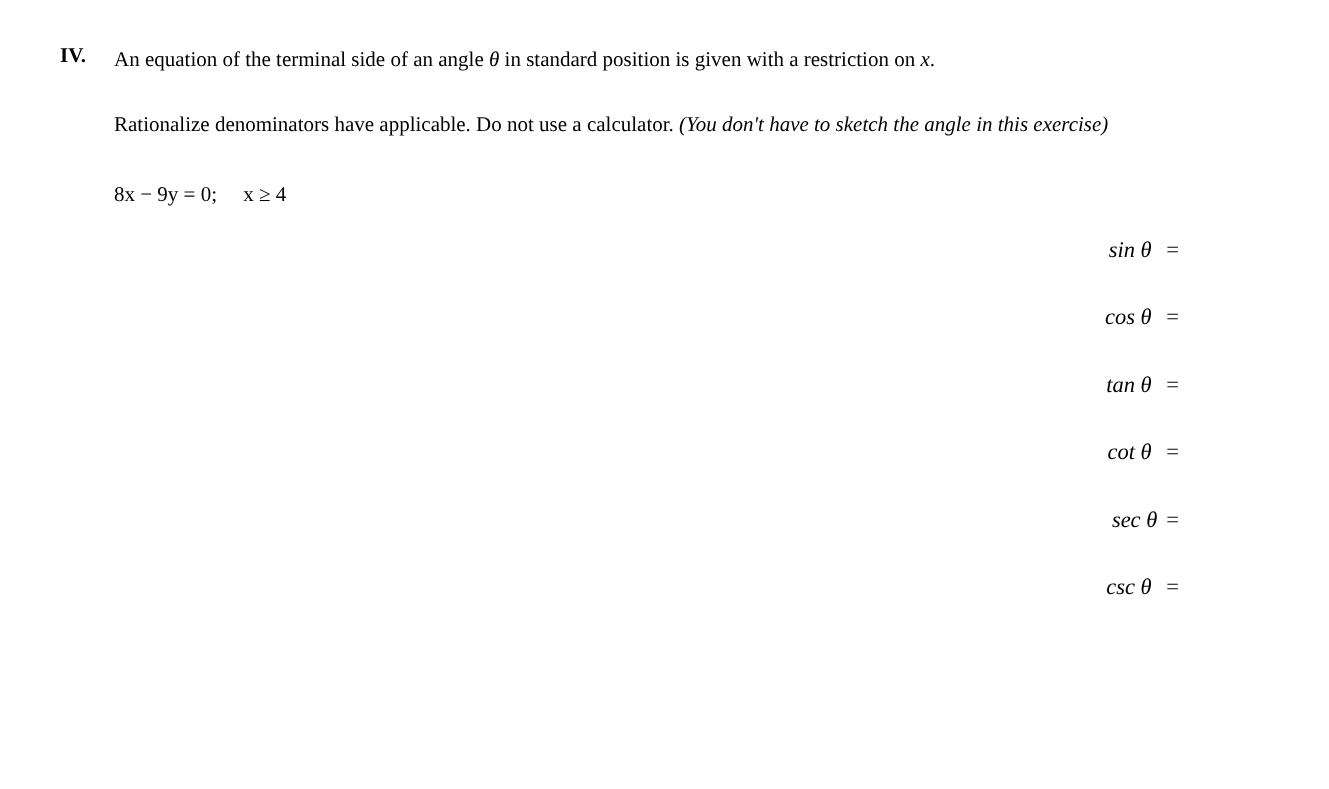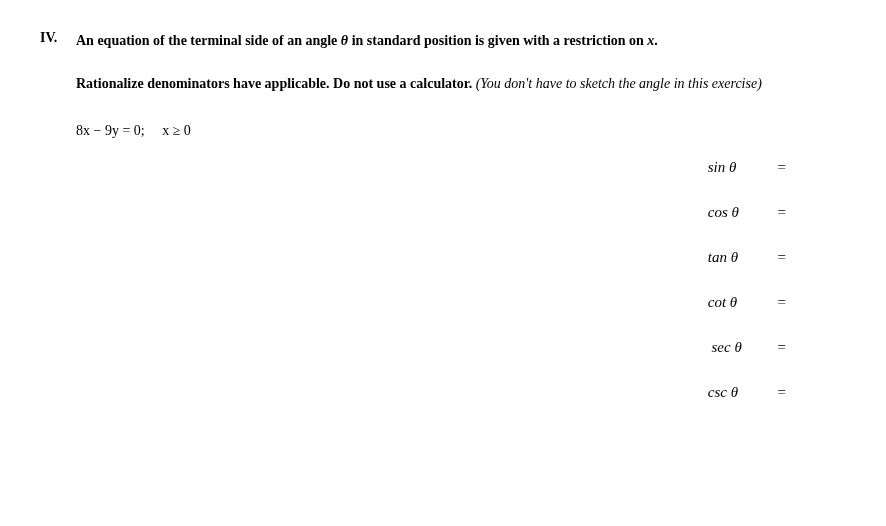--- a/index.html
+++ b/index.html
@@ -37,21 +37,21 @@
       white-space: nowrap;
       min-width: 28px;
     }
 
     .problem-text {
       font-size: 14px;
       line-height: 1.55;
     }
 
     .problem-text .bold-text {
-      font-weight: bold;
+      font-weight: normal;
     }
 
     .problem-text .italic-text {
       font-style: italic;
       font-weight: normal;
     }
 
     .equation-line {
       font-size: 14px;
       margin-left: 36px;
@@ -71,20 +71,21 @@
       display: flex;
       align-items: center;
       margin-bottom: 28px;
       font-size: 15px;
     }
 
     .trig-label {
       font-style: italic;
       font-size: 15px;
       min-width: 60px;
+      text-align: right;
       margin-right: 4px;
     }
 
     .trig-equals {
       font-size: 15px;
       margin-left: 2px;
     }
   </style>
 </head>
 <body>
@@ -96,21 +97,21 @@
     <div class="problem-text">
       <span class="bold-text">An equation of the terminal side of an angle <i>θ</i> in standard position is given with a restriction on <i>x</i>.</span><br>
       <br>
       <span class="bold-text">Rationalize denominators have applicable. Do not use a calculator.</span>
       <span class="italic-text"> (You don't have to sketch the angle in this exercise)</span>
     </div>
   </div>
 
   <div class="equation-line">
     <span>8x − 9y = 0;</span>&nbsp;&nbsp;&nbsp;&nbsp;
-    <span>x ≥ 0</span>
+    <span>x ≥ 4</span>
   </div>
 
   <div class="trig-functions-area">
 
     <div class="trig-row">
       <span class="trig-label"><i>sin θ</i></span>
       <span class="trig-equals">&nbsp;=</span>
     </div>
 
     <div class="trig-row">

